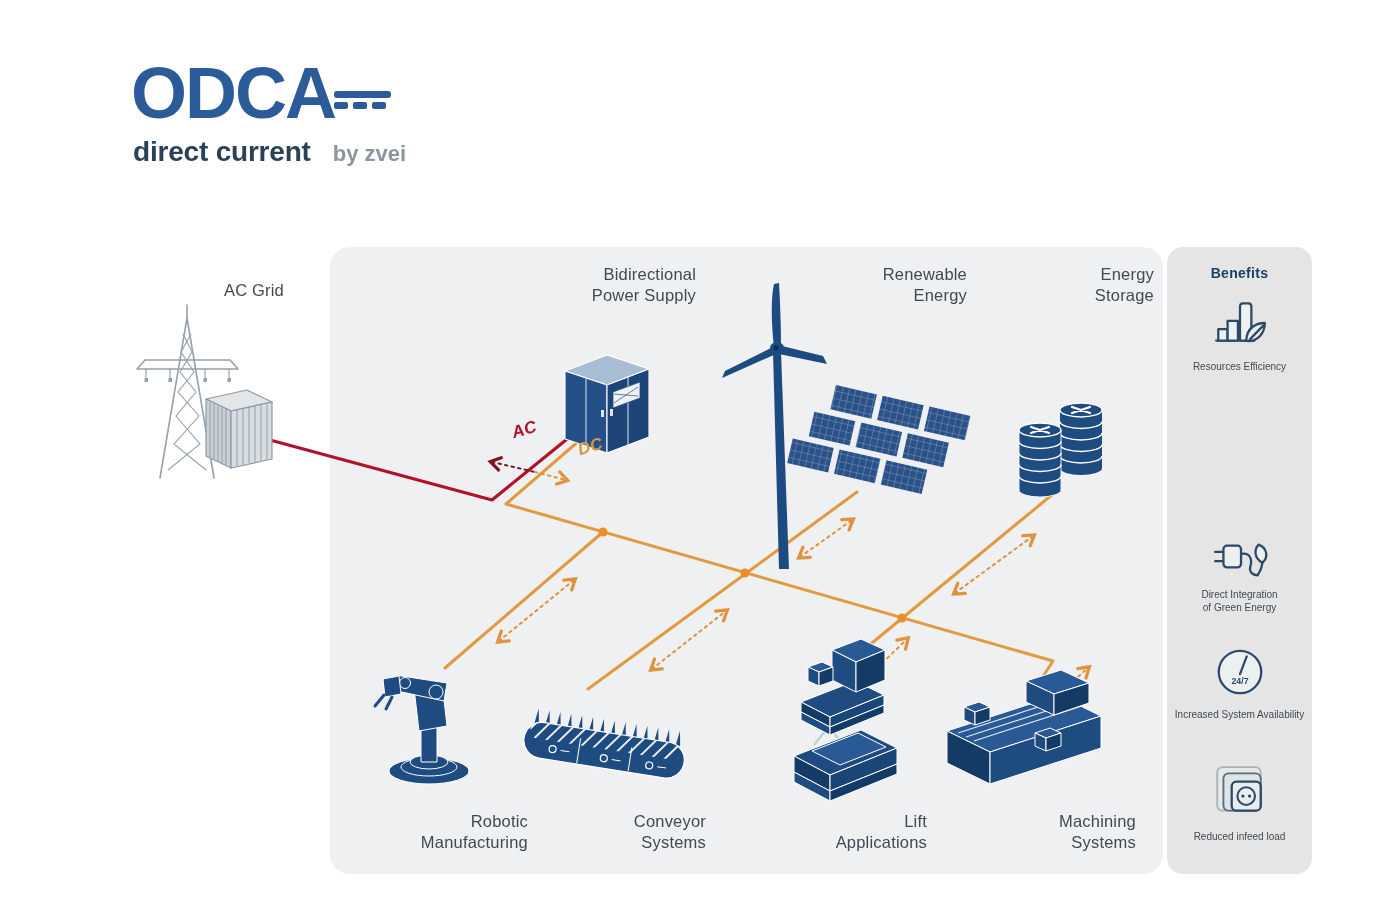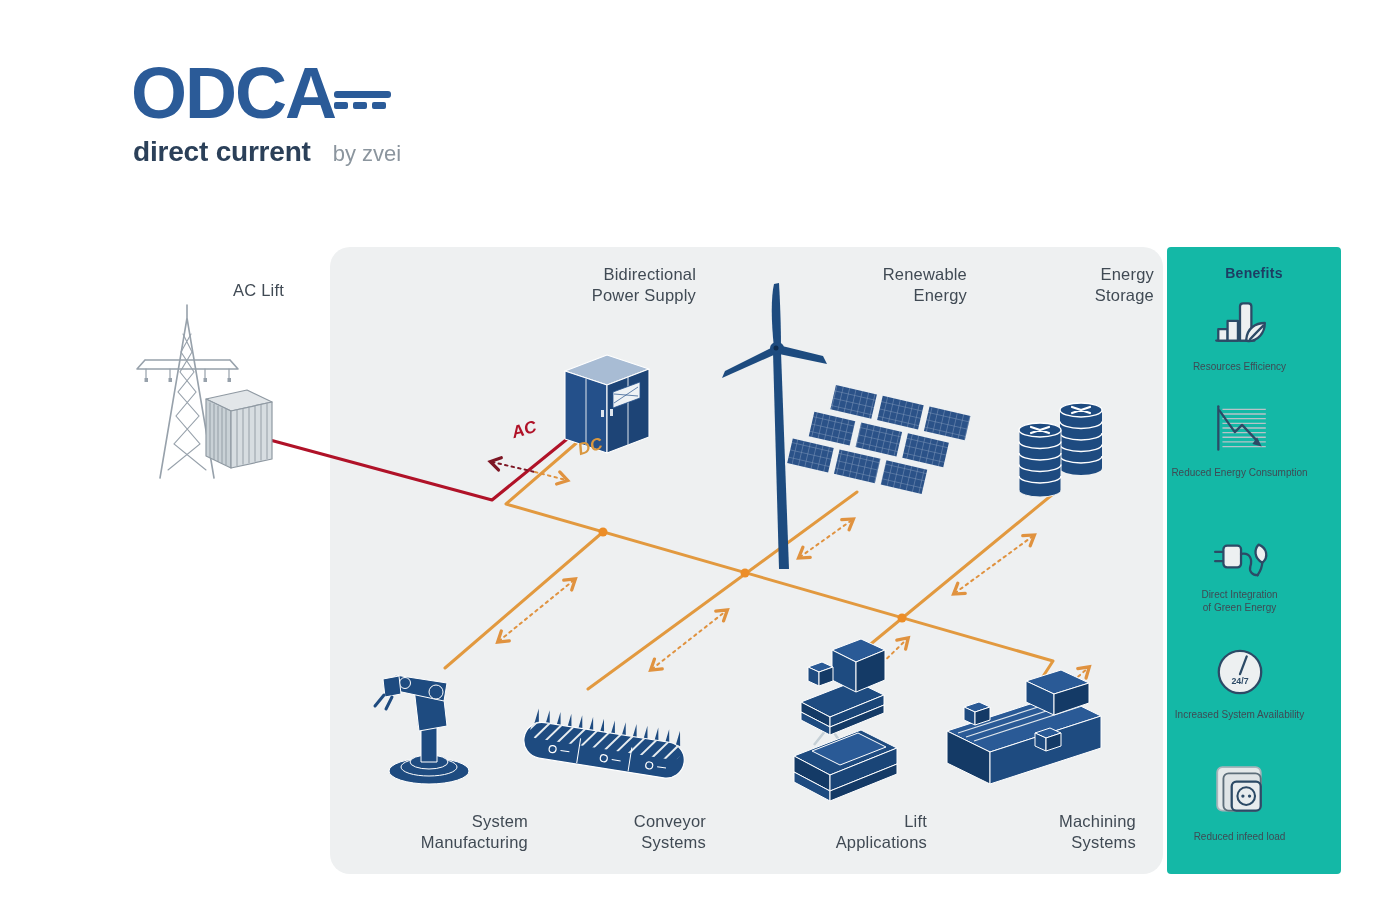--- a/index.html
+++ b/index.html
@@ -1,33 +1,33 @@
 <!DOCTYPE html>
 <html><head>
 <meta charset="utf-8">
 <style>
   html,body{margin:0;padding:0;background:#ffffff;}
   .stage{position:relative;width:1400px;height:924px;overflow:hidden;background:#ffffff;
          font-family:"Liberation Sans",sans-serif;}
   .panel{position:absolute;}
   #main-panel{left:330px;top:247px;width:833px;height:627px;background:#eef0f1;border-radius:20px;}
-  #benefits-panel{left:1167px;top:247px;width:174px;height:627px;background:#14b8a6;border-radius:4px;}
+  #benefits-panel{left:1167px;top:247px;width:145px;height:627px;background:#e5e5e5;border-radius:16px;}
   svg.art{position:absolute;left:0;top:0;pointer-events:none;}
   .dash{stroke:#e0923f;stroke-width:2;stroke-dasharray:2.5 4.2;fill:none;}
 
   
   .logo-title{position:absolute;left:131px;top:57px;font-size:72px;line-height:72px;font-weight:bold;
               color:#2b5b98;letter-spacing:-2px;}
   .dc-symbol{position:absolute;left:334px;top:91px;width:57px;}
   .dc-symbol .bar{height:7px;background:#2b5b98;border-radius:3px;}
   .dc-symbol .dashes{margin-top:4px;display:flex;gap:5px;}
   .dc-symbol .dashes i{display:block;width:14px;height:7px;background:#2b5b98;border-radius:2px;}
   .logo-sub{position:absolute;left:133px;top:136px;display:flex;align-items:baseline;gap:22px;}
   .logo-sub .dcur{font-size:28px;font-weight:bold;color:#2b4059;letter-spacing:-0.2px;}
-  .logo-sub .byline{font-size:22px;font-weight:400;color:#8b959e;}
+  .logo-sub .byline{font-size:22px;font-weight:700;color:#8b959e;}
 
   
   .node-label{position:absolute;width:190px;text-align:right;color:#404a54;
               font-size:16.5px;line-height:20.5px;font-weight:500;letter-spacing:.2px;}
   .node-label span{display:block;}
   .line-tag{position:absolute;font-size:17px;font-weight:bold;font-style:italic;transform:rotate(-16deg);}
   #ac-tag{left:512px;top:420px;color:#b01228;}
   #dc-tag{left:578px;top:437px;color:#d9973f;}
 
   
@@ -58,29 +58,20 @@
         <path class="bline" d="M5 46 H42"></path>
         <rect class="bstroke" x="7" y="35" width="9" height="11"></rect>
         <rect class="bstroke" x="16" y="27" width="10" height="19"></rect>
         <path class="bstroke" d="M28 46 V13 Q28 10 31 10 H36 Q39 10 39 13 V46 Z"></path>
         <path class="bstroke" d="M34 45 C35 34 43 29 52 29 C52 39 45 46 37 46.5 C35.5 46.5 34.3 45.9 34 45 Z"></path>
         <path class="bline" d="M37.5 45 C42 40 47 35 50.5 31.5" stroke-width="1.5"></path>
       </svg>
       <div class="blabel">Resources Efficiency</div>
     </div>
 
-    <div class="benefit" id="benefit-1">
-      <svg class="bicon" width="64" height="60" viewBox="0 0 62 56">
-        <path class="bthin" d="M14 9 H56 M14 13.5 H56 M14 18 H56 M14 22.5 H56 M14 27 H56 M14 31.5 H56 M14 36 H56 M14 40.5 H56 M14 45 H56"></path>
-        <path class="bline" d="M10 6 V48" stroke-width="2.4"></path>
-        <path class="bline" d="M11 10 L26 31 L33 24 L48 40" stroke-width="2.6"></path>
-        <polygon points="52,45 43,42.5 47.5,36" fill="#2c4a66"></polygon>
-      </svg>
-      <div class="blabel">Reduced Energy Consumption</div>
-    </div>
 
     <div class="benefit" id="benefit-2">
       <svg class="bicon" width="58" height="52" viewBox="0 0 56 50">
         <path class="bline" d="M4 22 H12 M4 31 H12" stroke-width="2.4"></path>
         <rect class="bstroke" x="12" y="16" width="17" height="21" rx="3.5"></rect>
         <path class="bline" d="M29 24 C38 22 40 30 38 36 C36.5 41 40 44.5 45 44.5"></path>
         <path class="bstroke" d="M46 15 C54 18 56 27 49.5 32.5 C41.5 28 41.5 19.5 46 15 Z"></path>
         <path class="bline" d="M45 44.5 C48 40 49.5 36.5 49.5 32" stroke-width="2"></path>
       </svg>
       <div class="blabel">
@@ -287,36 +278,36 @@
         <i></i>
         <i></i>
       </div>
   </div>
   <div class="logo-sub">
     <span class="dcur">direct current</span>
     <span class="byline">by zvei</span>
   </div>
 
   <div class="node-label" style="left:94px;top:280px;">
-    <span>AC Lift</span>
+    <span>AC Grid</span>
   </div>
   <div class="node-label" style="left:506px;top:264px;">
     <span>Bidirectional</span>
     <span>Power Supply</span>
   </div>
   <div class="node-label" style="left:777px;top:264px;">
     <span>Renewable</span>
     <span>Energy</span>
   </div>
   <div class="node-label" style="left:964px;top:264px;">
     <span>Energy</span>
     <span>Storage</span>
   </div>
   <div class="node-label" style="left:338px;top:811px;">
-    <span>System</span>
+    <span>Robotic</span>
     <span>Manufacturing</span>
   </div>
   <div class="node-label" style="left:516px;top:811px;">
     <span>Conveyor</span>
     <span>Systems</span>
   </div>
   <div class="node-label" style="left:737px;top:811px;">
     <span>Lift</span>
     <span>Applications</span>
   </div>

